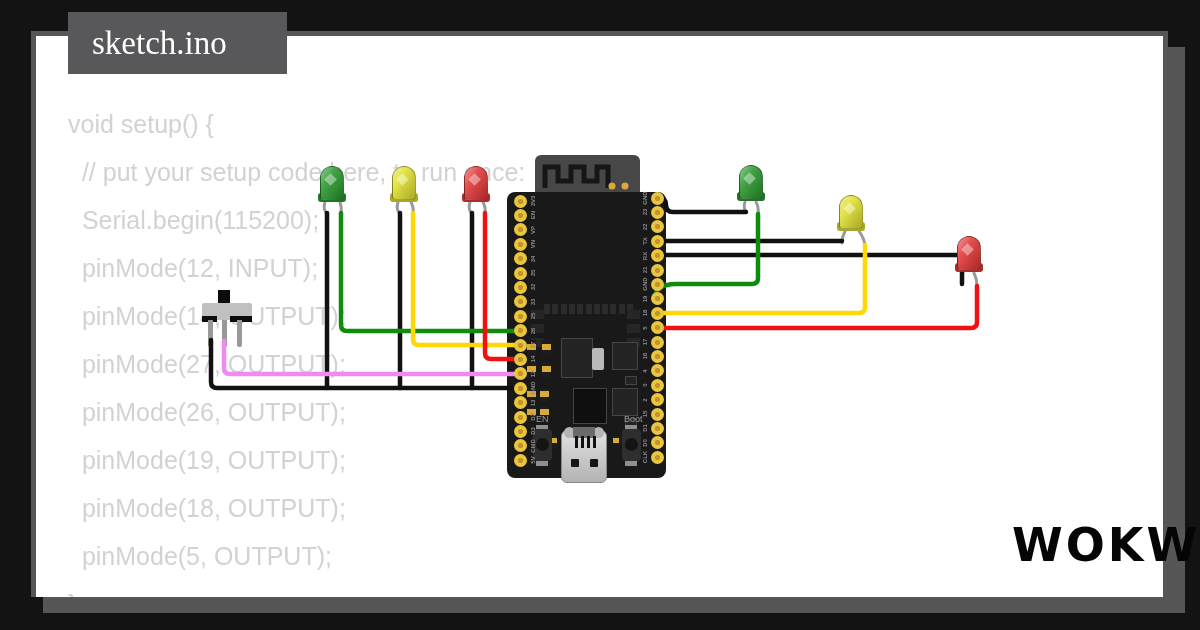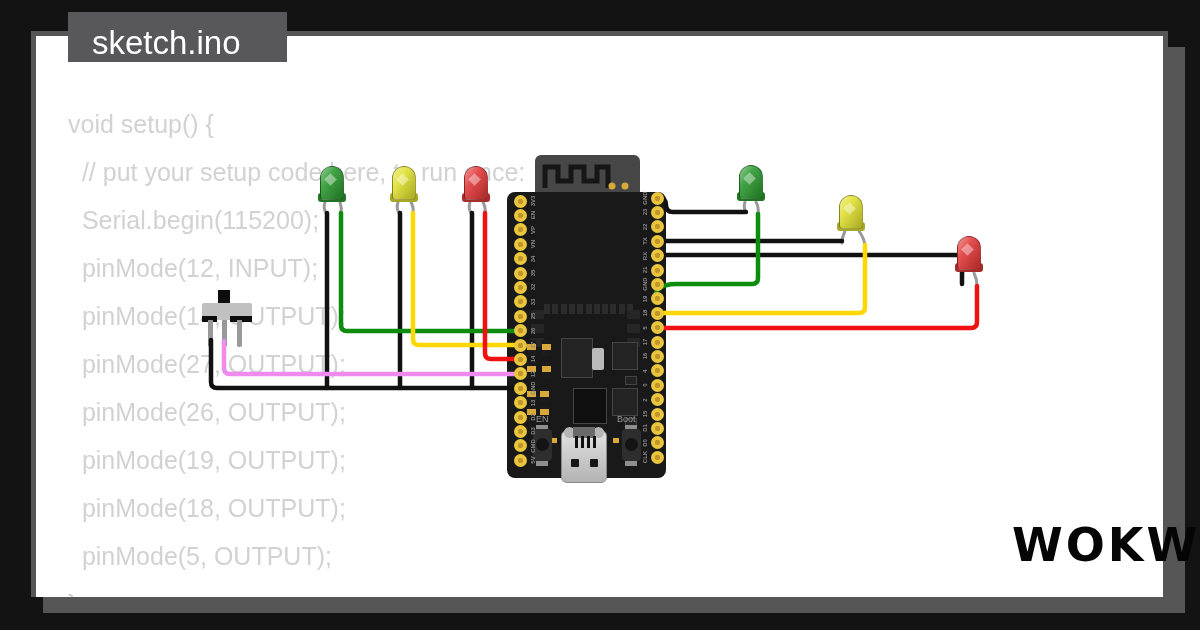--- a/index.html
+++ b/index.html
@@ -3,22 +3,22 @@
 <meta charset="utf-8">
 <style>
   * { margin:0; padding:0; box-sizing:border-box; }
   html,body { width:1200px; height:630px; overflow:hidden; }
   body { background:var(--c-background,#131313); font-family:"Liberation Sans",sans-serif; position:relative; }
 
   .frame  { position:absolute; left:31px; top:31px; width:1137px; height:566px; background:var(--c-panel-gray,#565656); }
   .shadow { position:absolute; left:43px; top:47px; width:1142px; height:566px; background:var(--c-panel-gray,#565656); }
   .card   { position:absolute; left:36px; top:36px; width:1127px; height:561px; background:var(--c-card-white,#fff); overflow:hidden; }
 
-  .tab { position:absolute; left:68px; top:12px; height:50px; min-width:219px; background:var(--c-tab-bg,#58585a);
-         color:var(--c-tab-text,#fff); font-family:Liberation Sans, sans-serif; font-size:33px; line-height:62px;
+  .tab { position:absolute; left:68px; top:12px; height:62px; min-width:219px; background:var(--c-tab-bg,#58585a);
+         color:var(--c-tab-text,#fff); font-family:Liberation Serif, serif; font-size:33px; line-height:62px;
          padding:0 24px; z-index:60; }
 
   #code { position:absolute; left:32px; top:64px; white-space:pre; color:var(--c-code-text,#d2d2d4);
           font-size:25px; line-height:48px; }
   .code-line { height:48px; }
 
   
   .antenna { position:absolute; left:535px; top:155px; width:105px; height:40px; background:#474747;
              border-radius:6px 6px 0 0; z-index:10; }
   .board { position:absolute; left:507px; top:192px; width:159px; height:286px; background:var(--c-board-black,#191919);
@@ -125,21 +125,21 @@
   <div class="cap" style="left:33px;top:214px;width:9px;height:14px"></div>
   <div class="smd" style="left:118px;top:184px;width:12px;height:9px"></div>
   <div class="smd" style="left:118px;top:226px;width:12px;height:9px"></div>
   <div class="smd" style="left:62px;top:237px;width:7px;height:7px;background:#555"></div>
   <div class="smd" style="left:72px;top:237px;width:7px;height:7px;background:#555"></div>
   <div class="smd" style="left:82px;top:237px;width:7px;height:7px;background:#555"></div>
   <div class="cap" style="left:44px;top:244px;width:6px;height:11px"></div>
   <div class="cap" style="left:106px;top:244px;width:6px;height:11px"></div>
 
   <div class="btn-label" style="left:29px;top:222px">EN</div>
-  <div class="btn-label" style="left:110px;top:222px">Boot</div>
+  <div class="btn-label" style="left:117px;top:222px">Boot</div>
   <div class="btn-tab" style="left:29px;top:233px"></div>
   <div class="btn-tab" style="left:29px;top:269px"></div>
   <div class="btn" style="left:26px;top:237px">
       <div class="btn-circle"></div>
     </div>
   <div class="btn-tab" style="left:118px;top:233px"></div>
   <div class="btn-tab" style="left:118px;top:269px"></div>
   <div class="btn" style="left:115px;top:237px">
       <div class="btn-circle"></div>
     </div>

